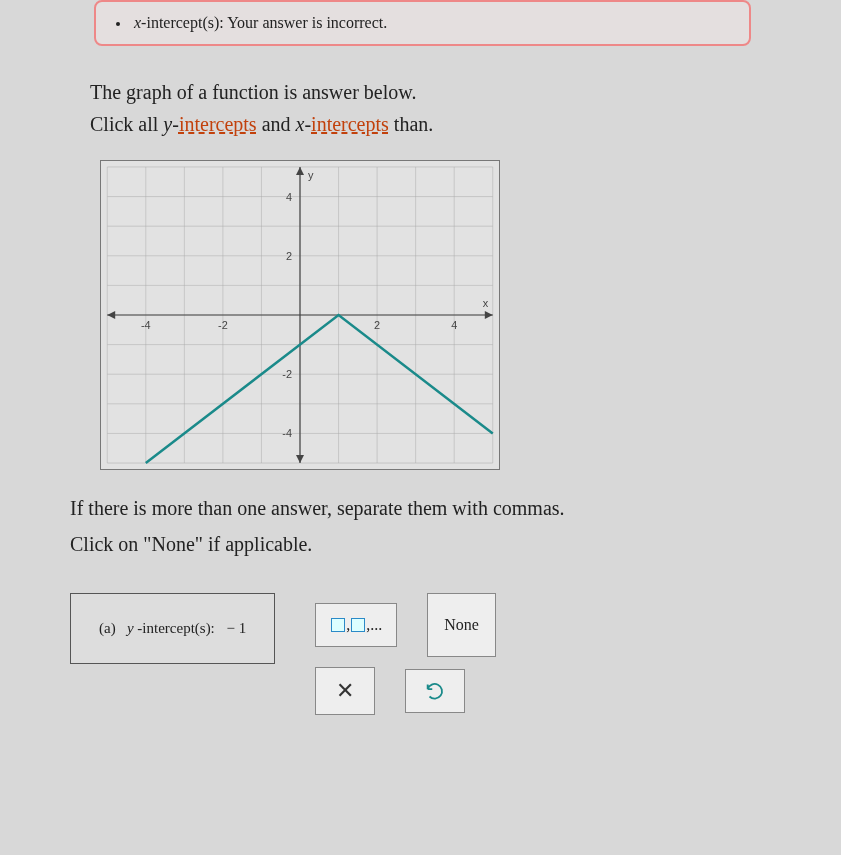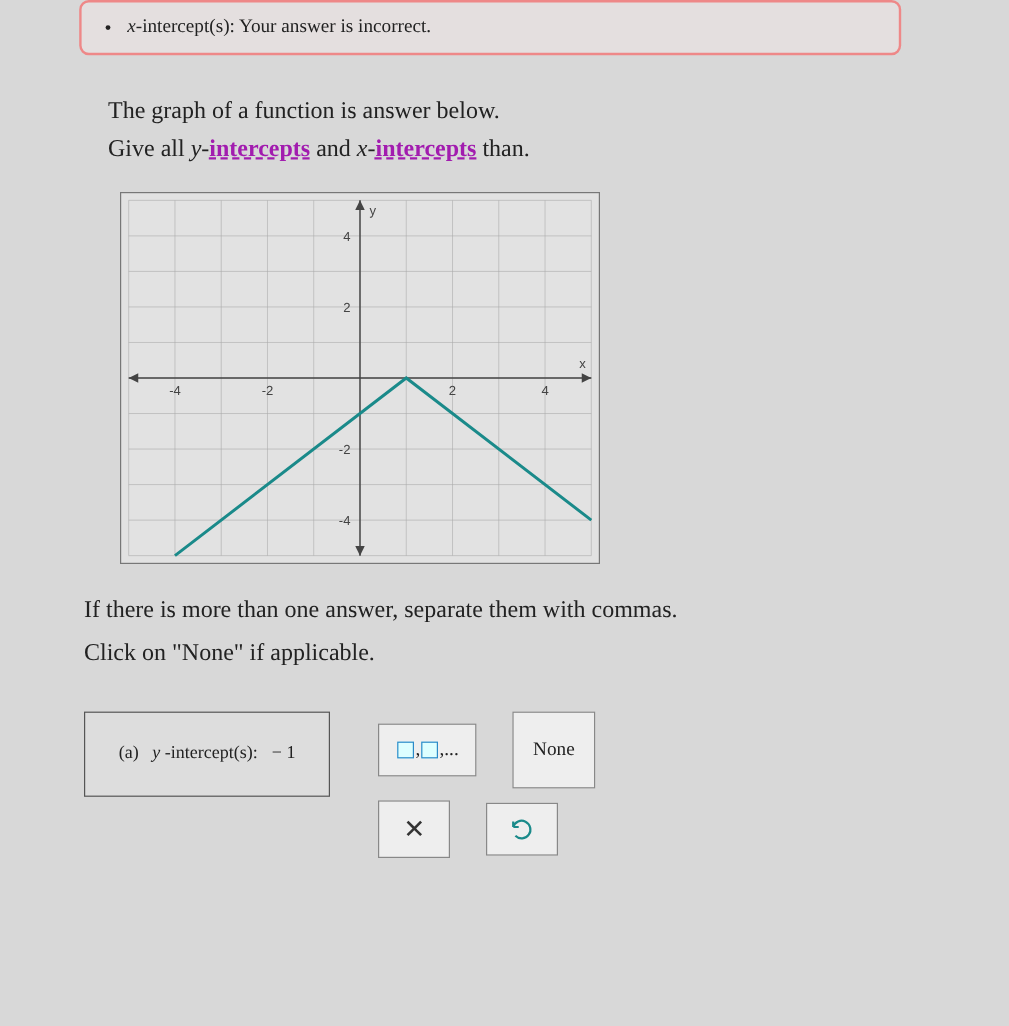--- a/index.html
+++ b/index.html
@@ -9,44 +9,43 @@
     width: 841px;
     height: 855px;
     padding: 0 30px;
     color: #222;
     position: relative;
   }
   .feedback-box {
     border: 2px solid #e88;
     border-radius: 8px;
     padding: 12px 20px;
-    margin: 0 60px 30px 36px;
+    margin: 0 60px 30px 64px;
     background: rgba(255,240,240,0.3);
   }
   .feedback-box .bullet {
     display: inline-block;
     width: 4px; height: 4px;
     background: #222;
     border-radius: 50%;
     vertical-align: middle;
     margin-right: 10px;
   }
   .feedback-box .ital { font-style: italic; }
   .problem-text {
     font-size: 20px;
     line-height: 1.6;
     margin: 20px 40px 20px 60px;
   }
   .problem-text .ital { font-style: italic; }
   .link-term {
-    color: #a21caf;
+    color: #c2410c;
     text-decoration: underline;
     text-decoration-style: dashed;
     cursor: pointer;
-    font-weight: bold;
   }
   .chart-wrap {
     margin: 10px 0 20px 70px;
     width: 400px;
     height: 310px;
     border: 1px solid #777;
     background: #e2e2e2;
     position: relative;
   }
   .chart-wrap svg { width: 100%; height: 100%; display: block; }
@@ -126,21 +125,21 @@
 <body>
 
 <div class="feedback-box">
   <span class="bullet"></span>
   <span class="ital">x</span><span>-intercept(s): Your answer is incorrect.</span>
 </div>
 
 <div class="problem-text">
   <div>The graph of a function is answer below.</div>
   <div>
-    <span>Give all </span><span class="ital">y</span><span>-</span><span class="link-term">intercepts</span><span> and </span><span class="ital">x</span><span>-</span><span class="link-term">intercepts</span><span> than.</span>
+    <span>Click all </span><span class="ital">y</span><span>-</span><span class="link-term">intercepts</span><span> and </span><span class="ital">x</span><span>-</span><span class="link-term">intercepts</span><span> than.</span>
   </div>
 </div>
 
 <div class="chart-wrap">
   <svg viewBox="0 0 400 310" id="chart-svg">
       <line class="grid-line" x1="6" y1="304" x2="6" y2="6"></line>
       <line class="grid-line" x1="44.800000000000004" y1="304" x2="44.800000000000004" y2="6"></line>
       <line class="grid-line" x1="83.60000000000001" y1="304" x2="83.60000000000001" y2="6"></line>
       <line class="grid-line" x1="122.39999999999999" y1="304" x2="122.39999999999999" y2="6"></line>
       <line class="grid-line" x1="161.20000000000002" y1="304" x2="161.20000000000002" y2="6"></line>

